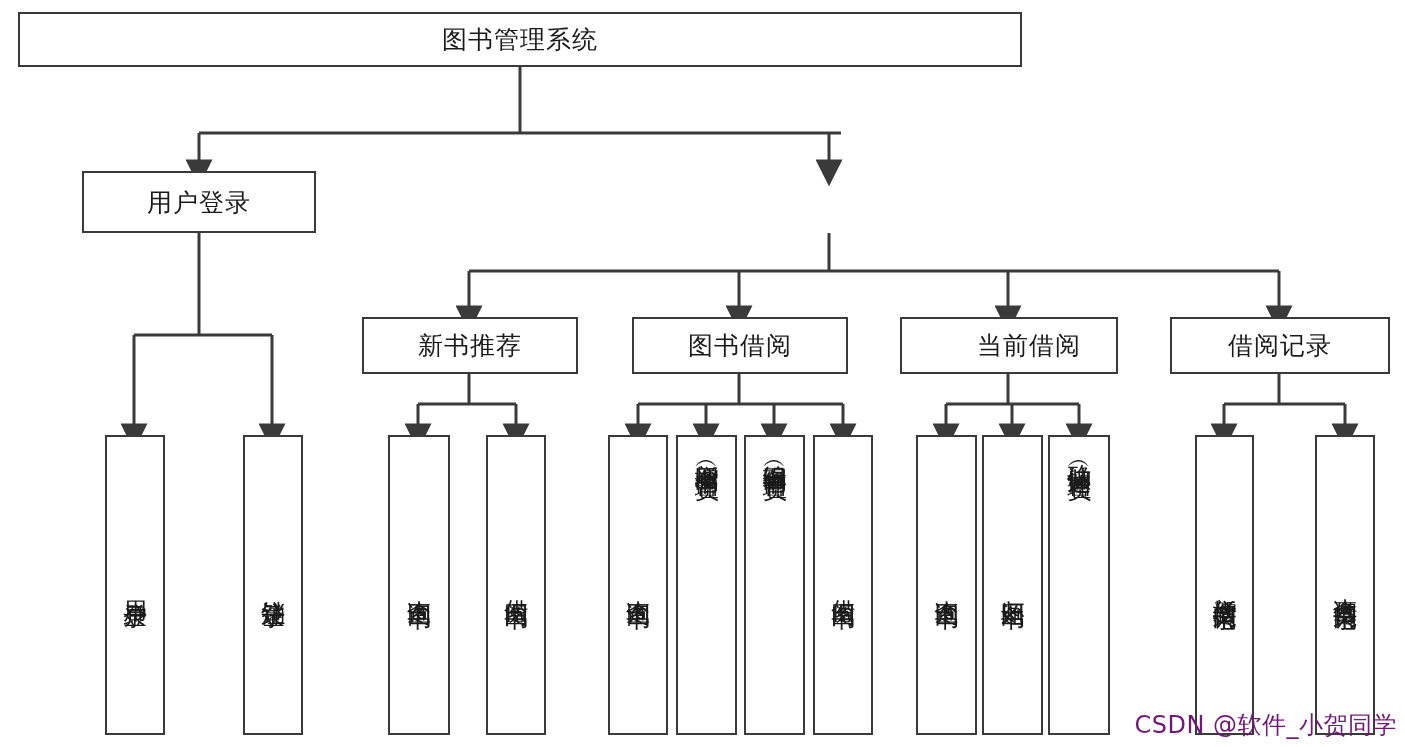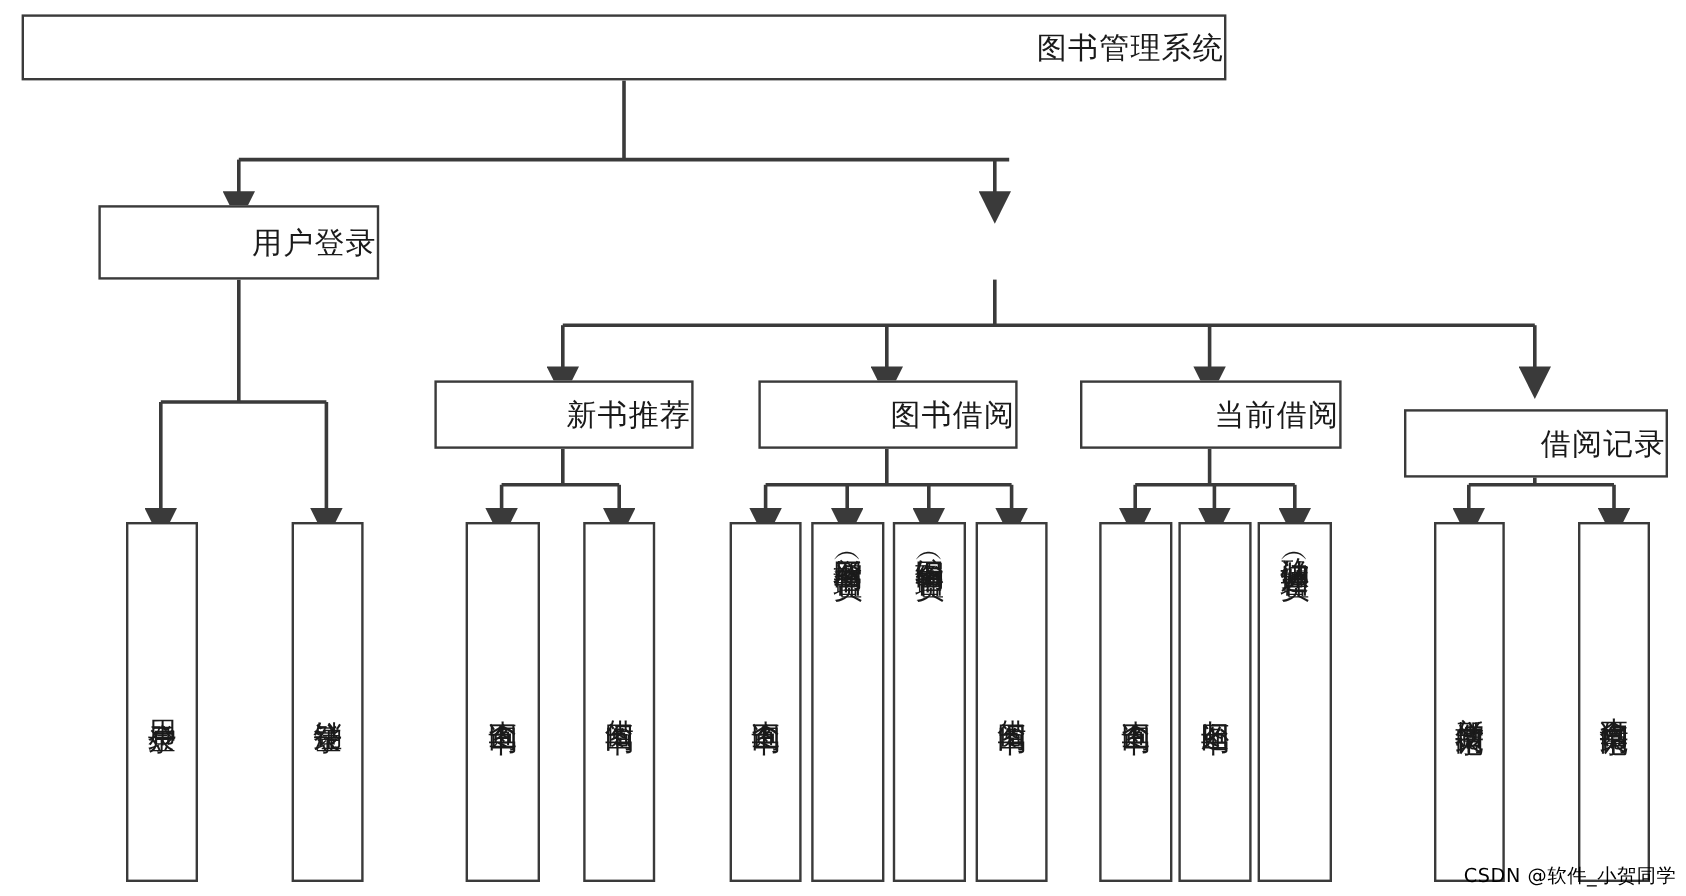--- a/index.html
+++ b/index.html
@@ -26,21 +26,21 @@
     height: 747px;
     pointer-events: none;
   }
   .node {
     position: absolute;
     box-sizing: border-box;
     background: #ffffff;
     border: 2.5px solid #3a3a3a;
     display: flex;
     align-items: center;
-    justify-content: flex-end;
+    justify-content: center;
     color: #1a1a1a;
     z-index: 2;
   }
   .node-h {
     font-size: 25px;
     letter-spacing: 1px;
     line-height: 1;
     white-space: nowrap;
   }
   .node-root {
@@ -62,22 +62,22 @@
   }
   .leaf-text {
     writing-mode: vertical-rl;
     text-orientation: upright;
     display: block;
   }
   #watermark {
     position: absolute;
     right: 8px;
     bottom: 6px;
-    font-size: 16px;
-    color: #000000;
+    font-size: 24px;
+    color: #701a75;
     letter-spacing: 0.5px;
     white-space: nowrap;
     z-index: 5;
     font-family: "DejaVu Sans", "Liberation Sans", sans-serif;
     margin-top: 24px;
   }
 </style>
 </head>
 <body>
 
@@ -143,21 +143,21 @@
 
   <div class="node node-h" id="node-l3-0" style="left: 362px; top: 317px; width: 216px; height: 57px;">
     <span>新书推荐</span>
   </div>
   <div class="node node-h" id="node-l3-1" style="left: 632px; top: 317px; width: 216px; height: 57px;">
     <span>图书借阅</span>
   </div>
   <div class="node node-h" id="node-l3-2" style="left: 900px; top: 317px; width: 218px; height: 57px; padding-left: 40px;">
     <span>当前借阅</span>
   </div>
-  <div class="node node-h" id="node-l3-3" style="left: 1170px; top: 317px; width: 220px; height: 57px; margin-top: 24px;">
+  <div class="node node-h" id="node-l3-3" style="left: 1170px; top: 317px; width: 220px; height: 57px;">
     <span>借阅记录</span>
   </div>
 
   <div class="node node-leaf" id="node-leaf-0" style="left: 105px; top: 435px; width: 60px; height: 300px;">
     <span class="leaf-text">用户登录</span>
   </div>
   <div class="node node-leaf" id="node-leaf-1" style="left: 243px; top: 435px; width: 60px; height: 300px;">
     <span class="leaf-text">注销登录</span>
   </div>
   <div class="node node-leaf" id="node-leaf-2" style="left: 388px; top: 435px; width: 62px; height: 300px;">

